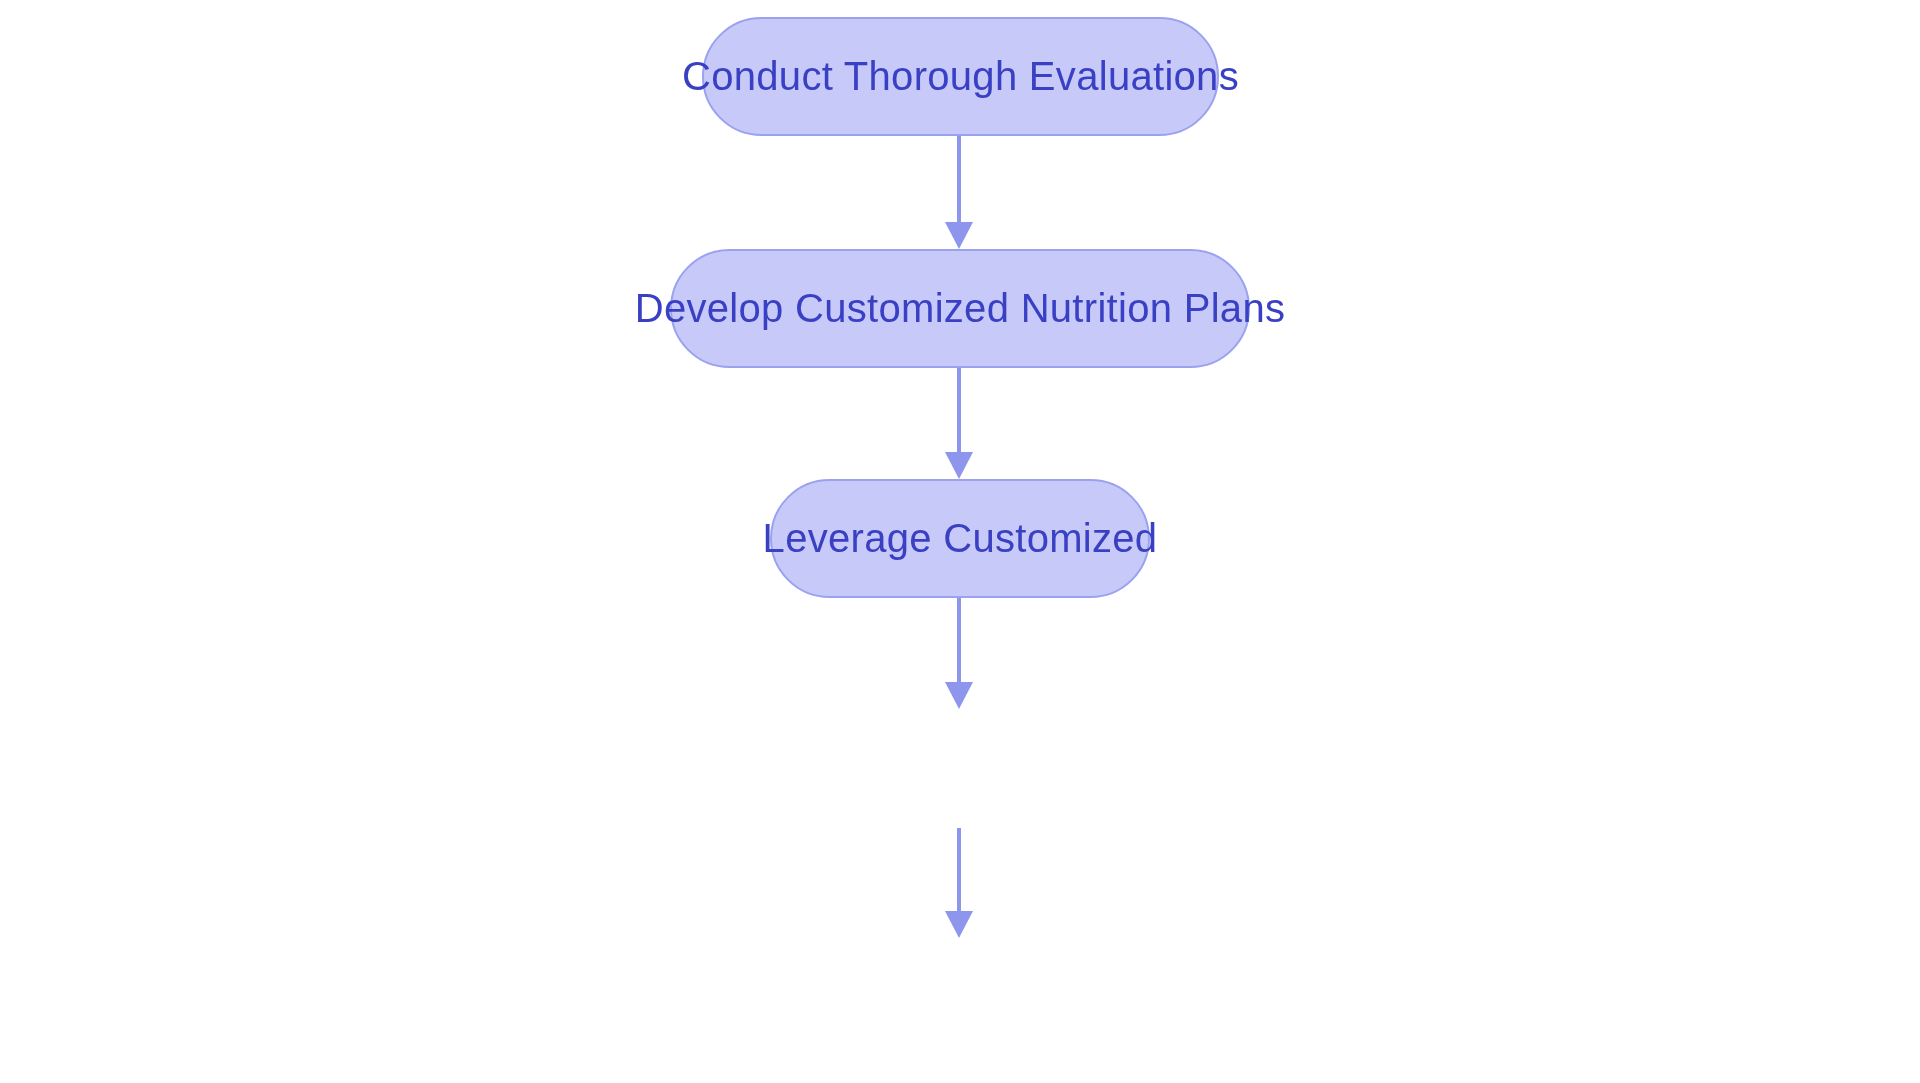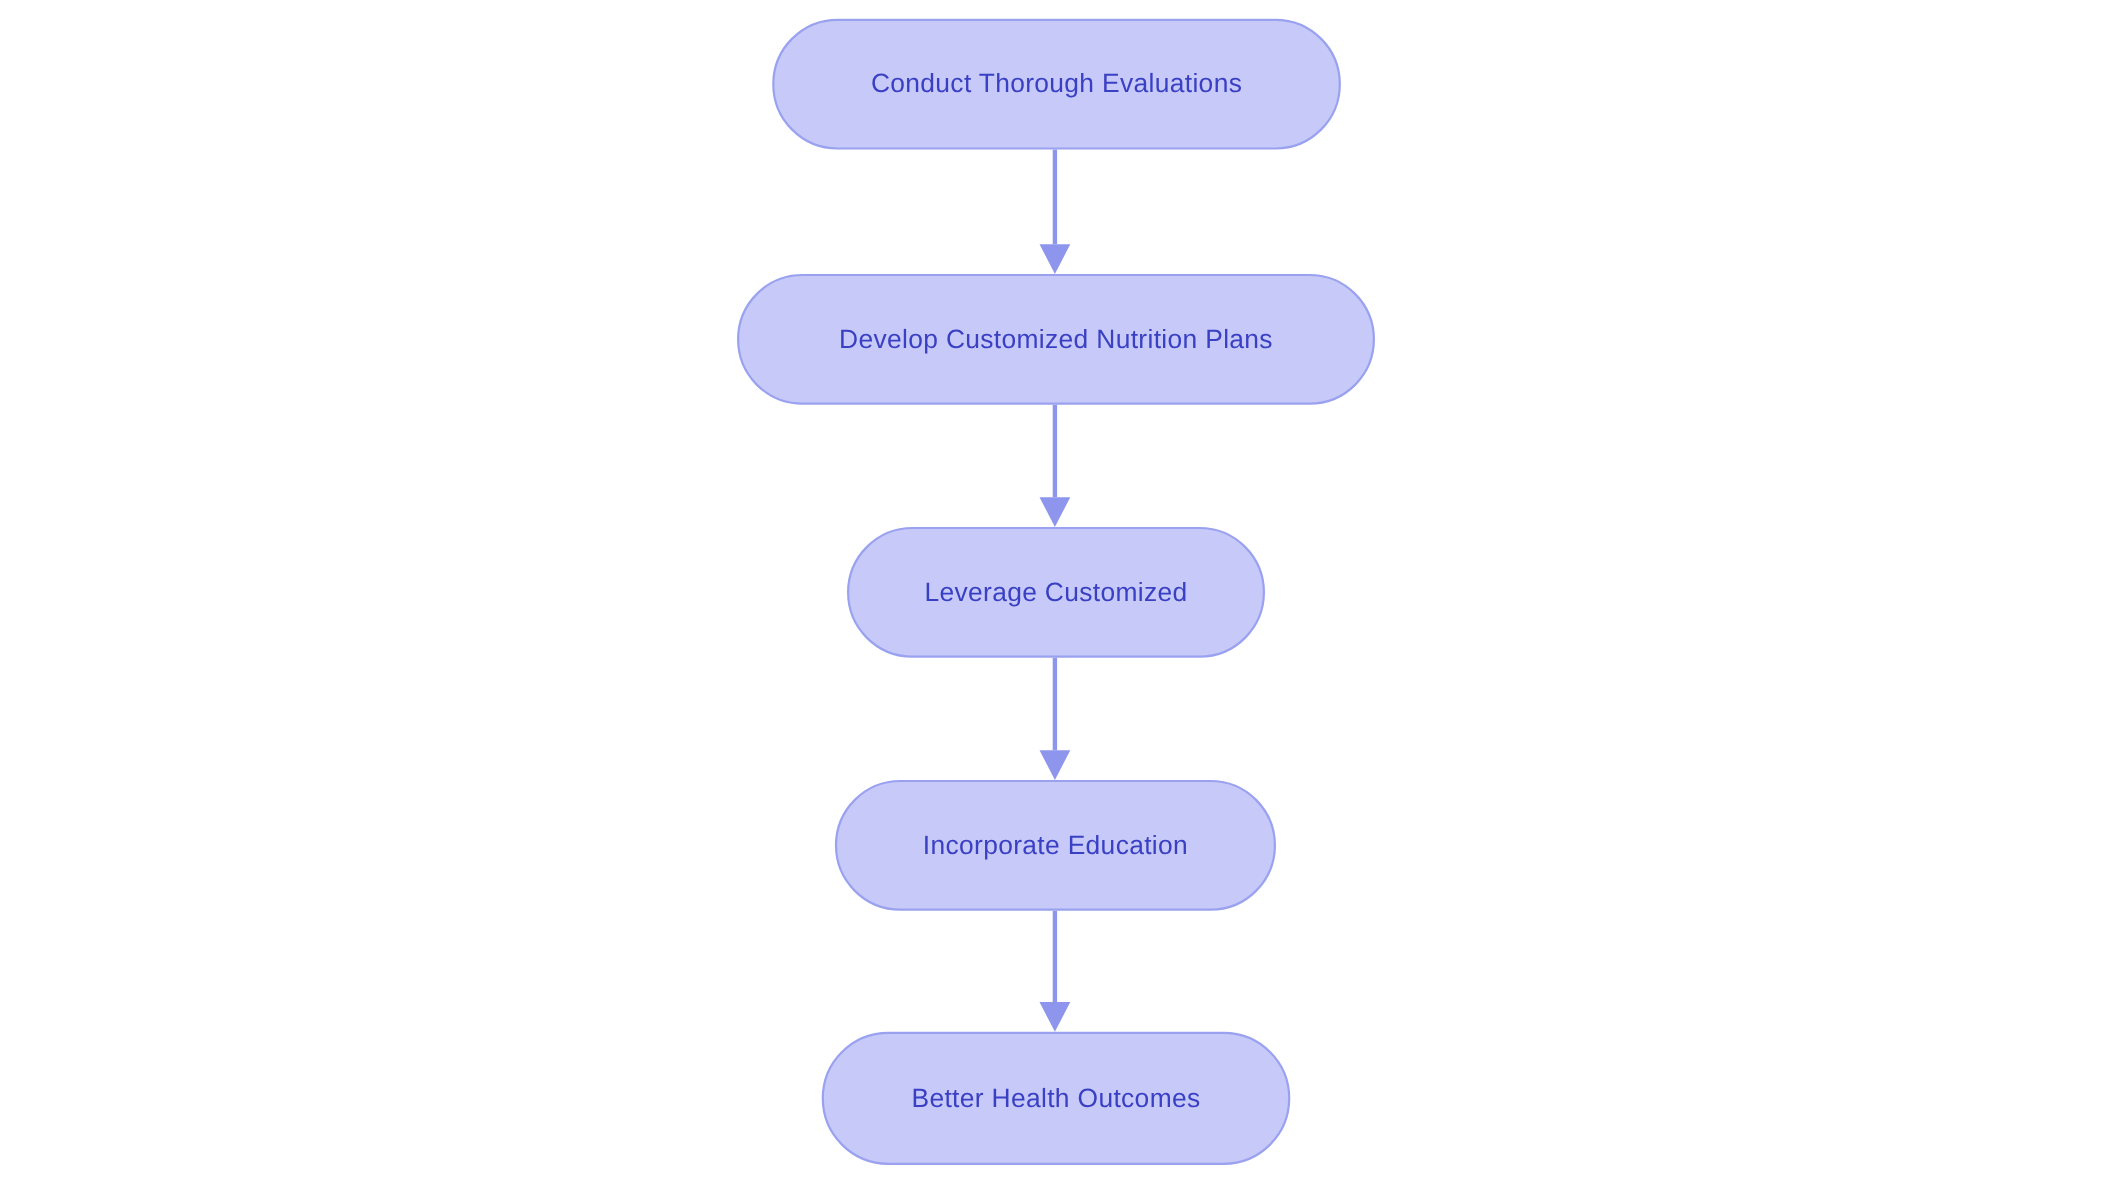--- a/index.html
+++ b/index.html
@@ -24,21 +24,21 @@
   }
   .node {
     position: absolute;
     background: var(--node-fill);
     border: 2px solid var(--node-border);
     border-radius: 70px;
     display: flex;
     align-items: center;
     justify-content: center;
     color: var(--node-text);
-    font-size: 24px;
+    font-size: 40px;
     font-weight: 400;
     letter-spacing: 0.3px;
     text-align: center;
     white-space: nowrap;
   }
   #node-1 { left: 702px; top: 17px;  width: 517px; height: 119px; }
   #node-2 { left: 670px; top: 249px; width: 580px; height: 119px; align-items: center; }
   #node-3 { left: 770px; top: 479px; width: 380px; height: 119px; }
   #node-4 { left: 759px; top: 709px; width: 401px; height: 119px; }
   #node-5 { left: 747px; top: 938px; width: 426px; height: 121px; }
@@ -93,26 +93,20 @@
 
   <div class="node" id="node-3">
     <span>Leverage Customized</span>
   </div>
 
   <div class="arrow" id="arrow-3">
     <div class="arrow-line"></div>
     <div class="arrow-head"></div>
   </div>
 
-  <div class="node" id="node-4">
-    <span>Incorporate Education</span>
-  </div>
 
   <div class="arrow" id="arrow-4">
     <div class="arrow-line"></div>
     <div class="arrow-head"></div>
   </div>
 
-  <div class="node" id="node-5">
-    <span>Better Health Outcomes</span>
-  </div>
 
 </div>
 
 </body></html>

